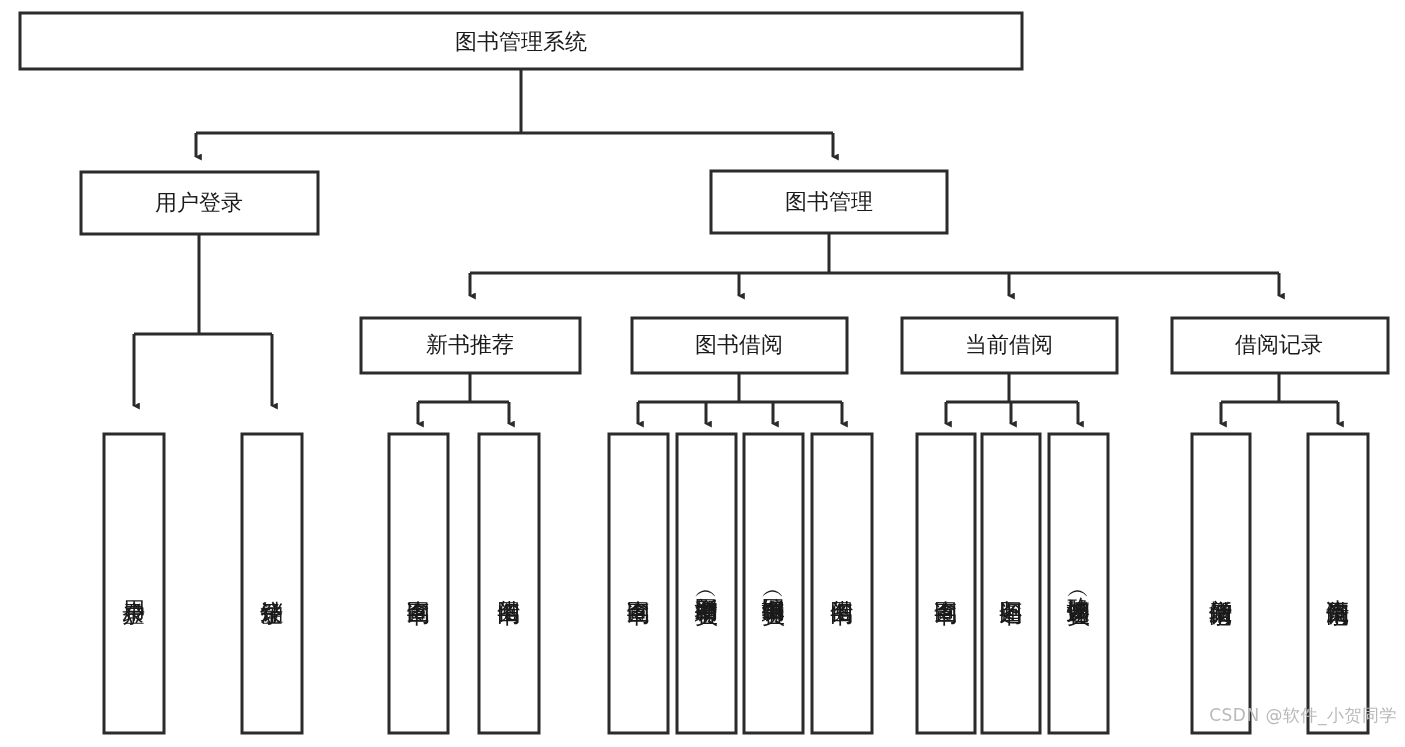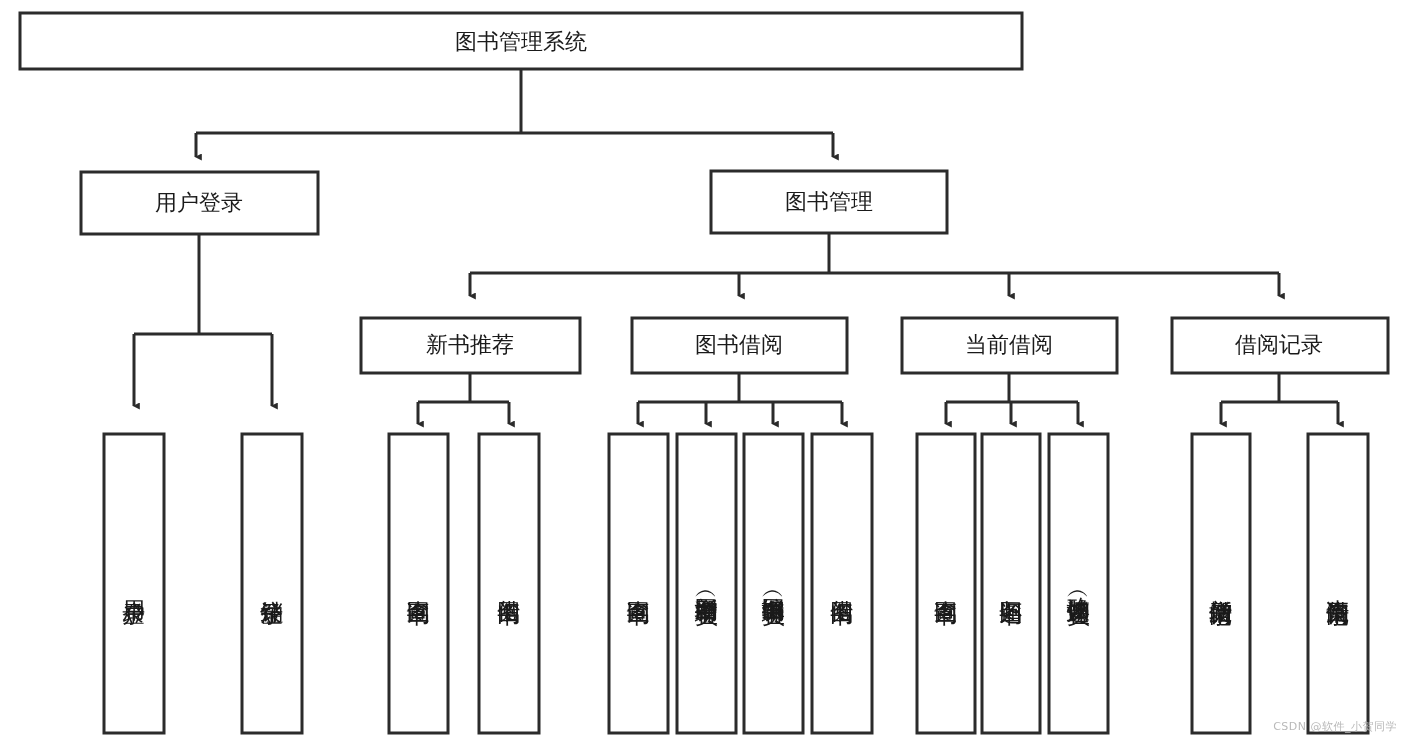--- a/index.html
+++ b/index.html
@@ -20,23 +20,23 @@
     writing-mode:vertical-rl;
     text-orientation:upright;
     font-family:"DejaVu Sans","Liberation Sans",sans-serif;
     font-size:23px;line-height:1.16;color:#1a1a1a;
     display:flex;align-items:center;justify-content:center;
     letter-spacing:1px;
     white-space:nowrap;
     pointer-events:none;
   }
   .watermark{
-    position:absolute;right:8px;bottom:13px;
+    position:absolute;right:8px;bottom:20px;
     font-family:"DejaVu Sans","Liberation Sans",sans-serif;
-    font-size:11px;color:#b9b9b9;letter-spacing:.5px;white-space:nowrap;
+    font-size:17px;color:#b9b9b9;letter-spacing:.5px;white-space:nowrap;
   }
 </style>
 </head>
 <body>
 
 <div id="diagram-root">
 
   <svg id="flow" viewBox="0 0 1405 747">
     <defs>
       <marker id="arrow" viewBox="0 0 12 12" refX="6" refY="10" markerWidth="7" markerHeight="10" orient="auto-start-reverse" markerUnits="userSpaceOnUse">

